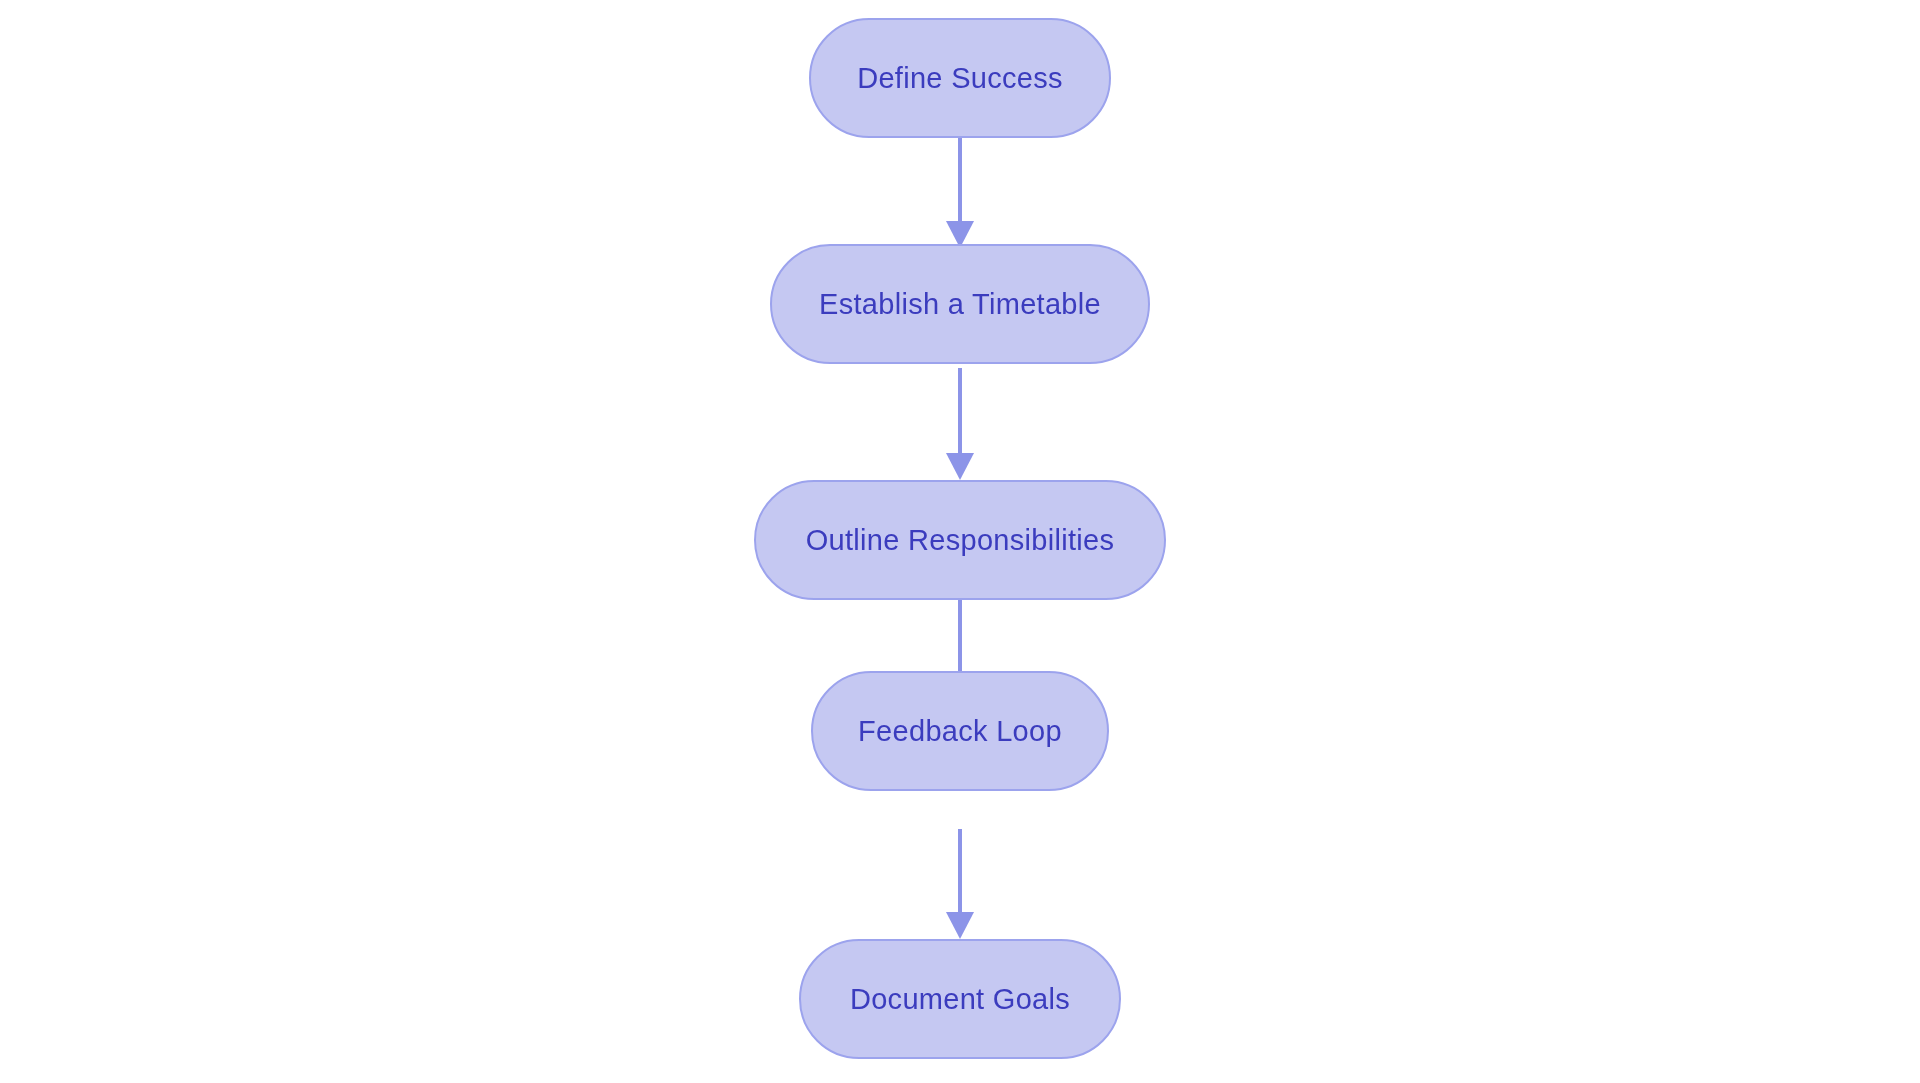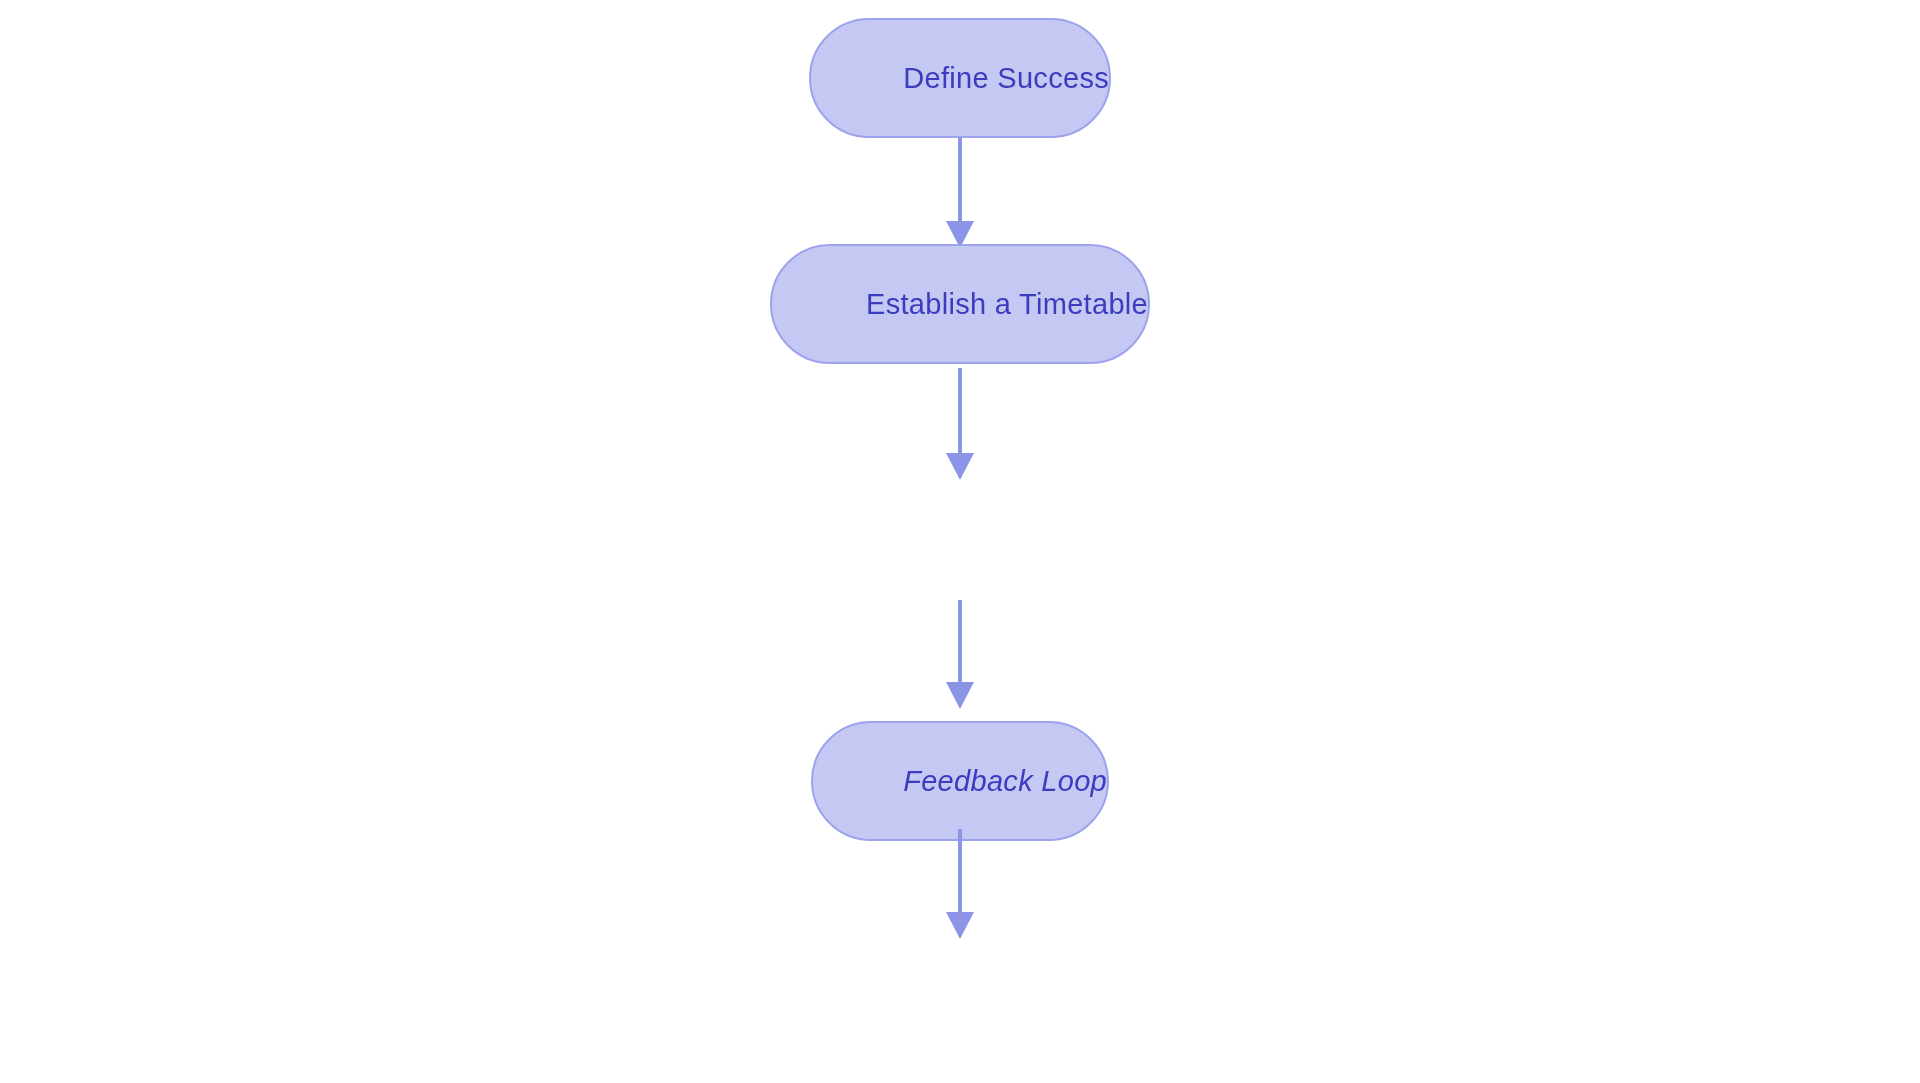--- a/index.html
+++ b/index.html
@@ -27,32 +27,32 @@
     position: absolute;
     left: 50%;
     transform: translateX(-50%);
     height: 120px;
     background: var(--node-fill);
     border: 2px solid var(--node-border);
     border-radius: 62px;
     box-sizing: border-box;
     display: flex;
     align-items: center;
-    justify-content: flex-end;
+    justify-content: center;
   }
   .node span {
     color: var(--node-text);
     font-size: 29px;
     letter-spacing: 0.3px;
     white-space: nowrap;
   }
   .node-1 { top: 18px;  width: 302px; }
   .node-2 { top: 244px; width: 380px; }
   .node-3 { top: 480px; width: 412px; }
-  .node-4 { top: 721px; width: 298px; font-style: italic; }
+  .node-4 { top: 671px; width: 298px; }
   .node-5 { top: 939px; width: 322px; }
 
   .arrow {
     position: absolute;
     left: 50%;
     transform: translateX(-50%);
     width: 28px;
     display: flex;
     flex-direction: column;
     align-items: center;
@@ -90,29 +90,35 @@
 
   <div class="node node-2">
     <span>Establish a Timetable</span>
   </div>
 
   <div class="arrow arrow-2">
     <div class="arrow-line"></div>
     <div class="arrow-head"></div>
   </div>
 
+  <div class="node node-3">
+    <span>Outline Responsibilities</span>
+  </div>
 
   <div class="arrow arrow-3">
     <div class="arrow-line"></div>
     <div class="arrow-head"></div>
   </div>
 
   <div class="node node-4">
     <span>Feedback Loop</span>
   </div>
 
   <div class="arrow arrow-4">
     <div class="arrow-line"></div>
     <div class="arrow-head"></div>
   </div>
 
+  <div class="node node-5">
+    <span>Document Goals</span>
+  </div>
 
 </div>
 
 </body></html>

